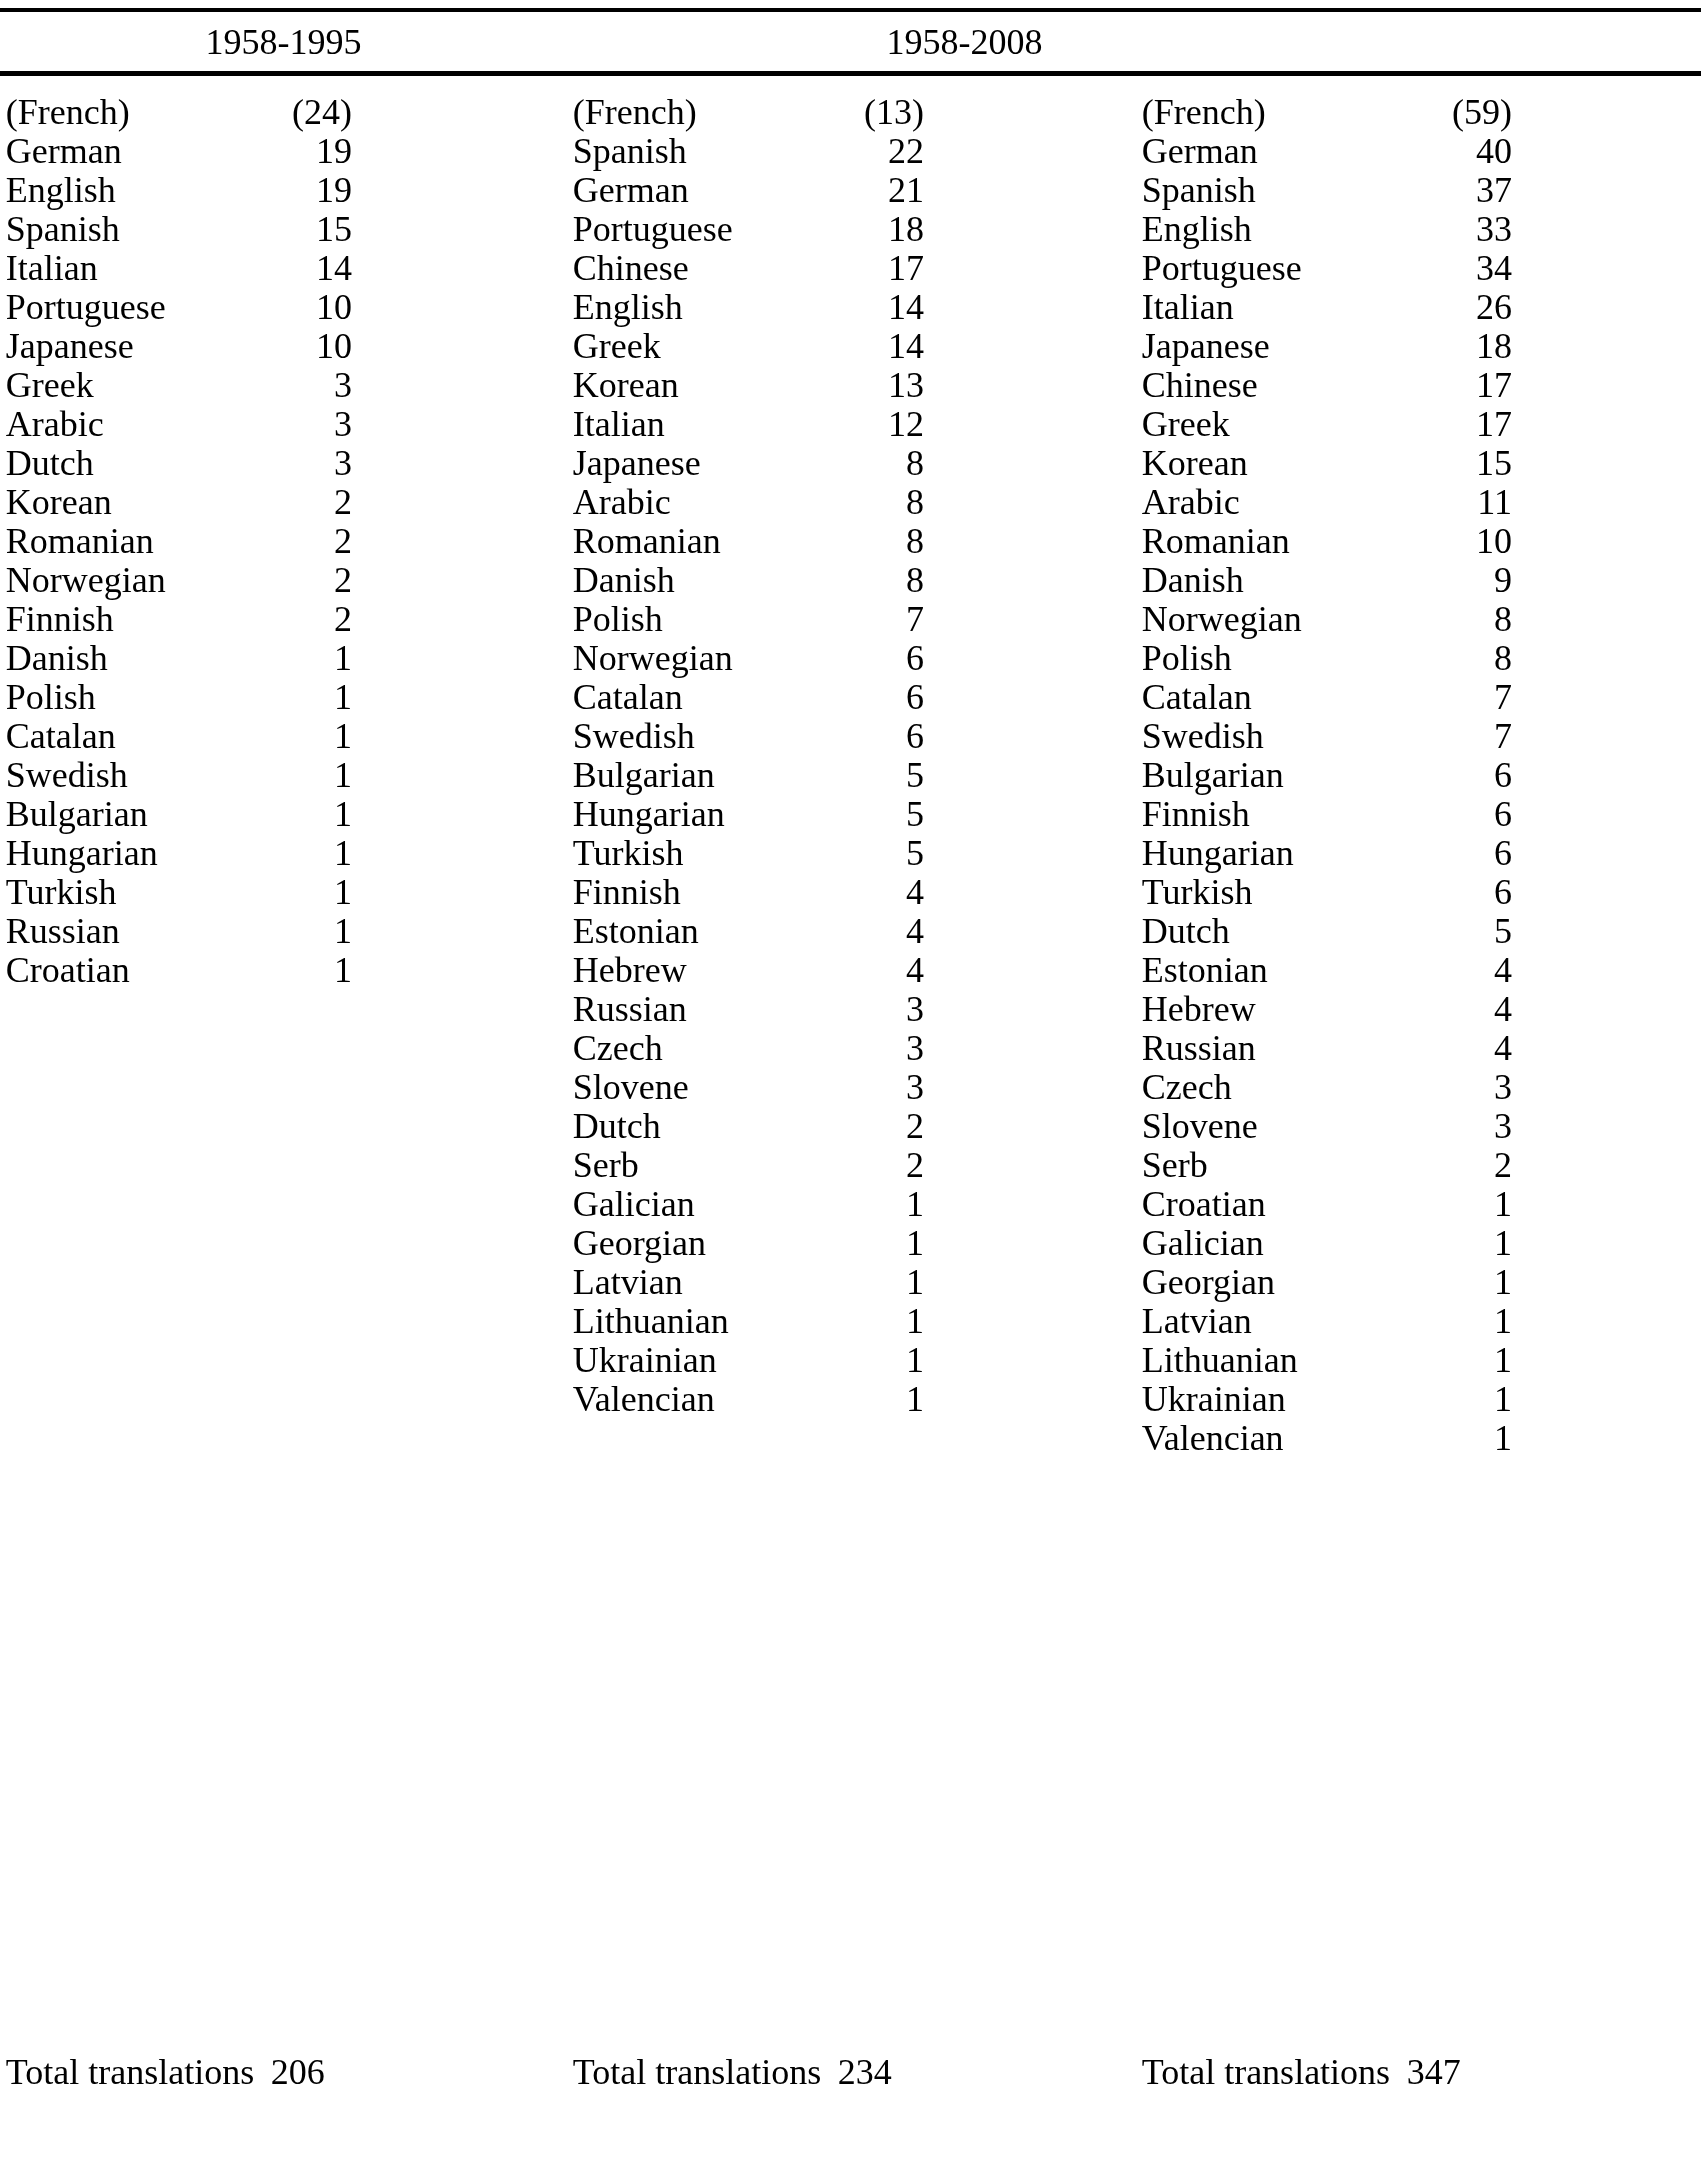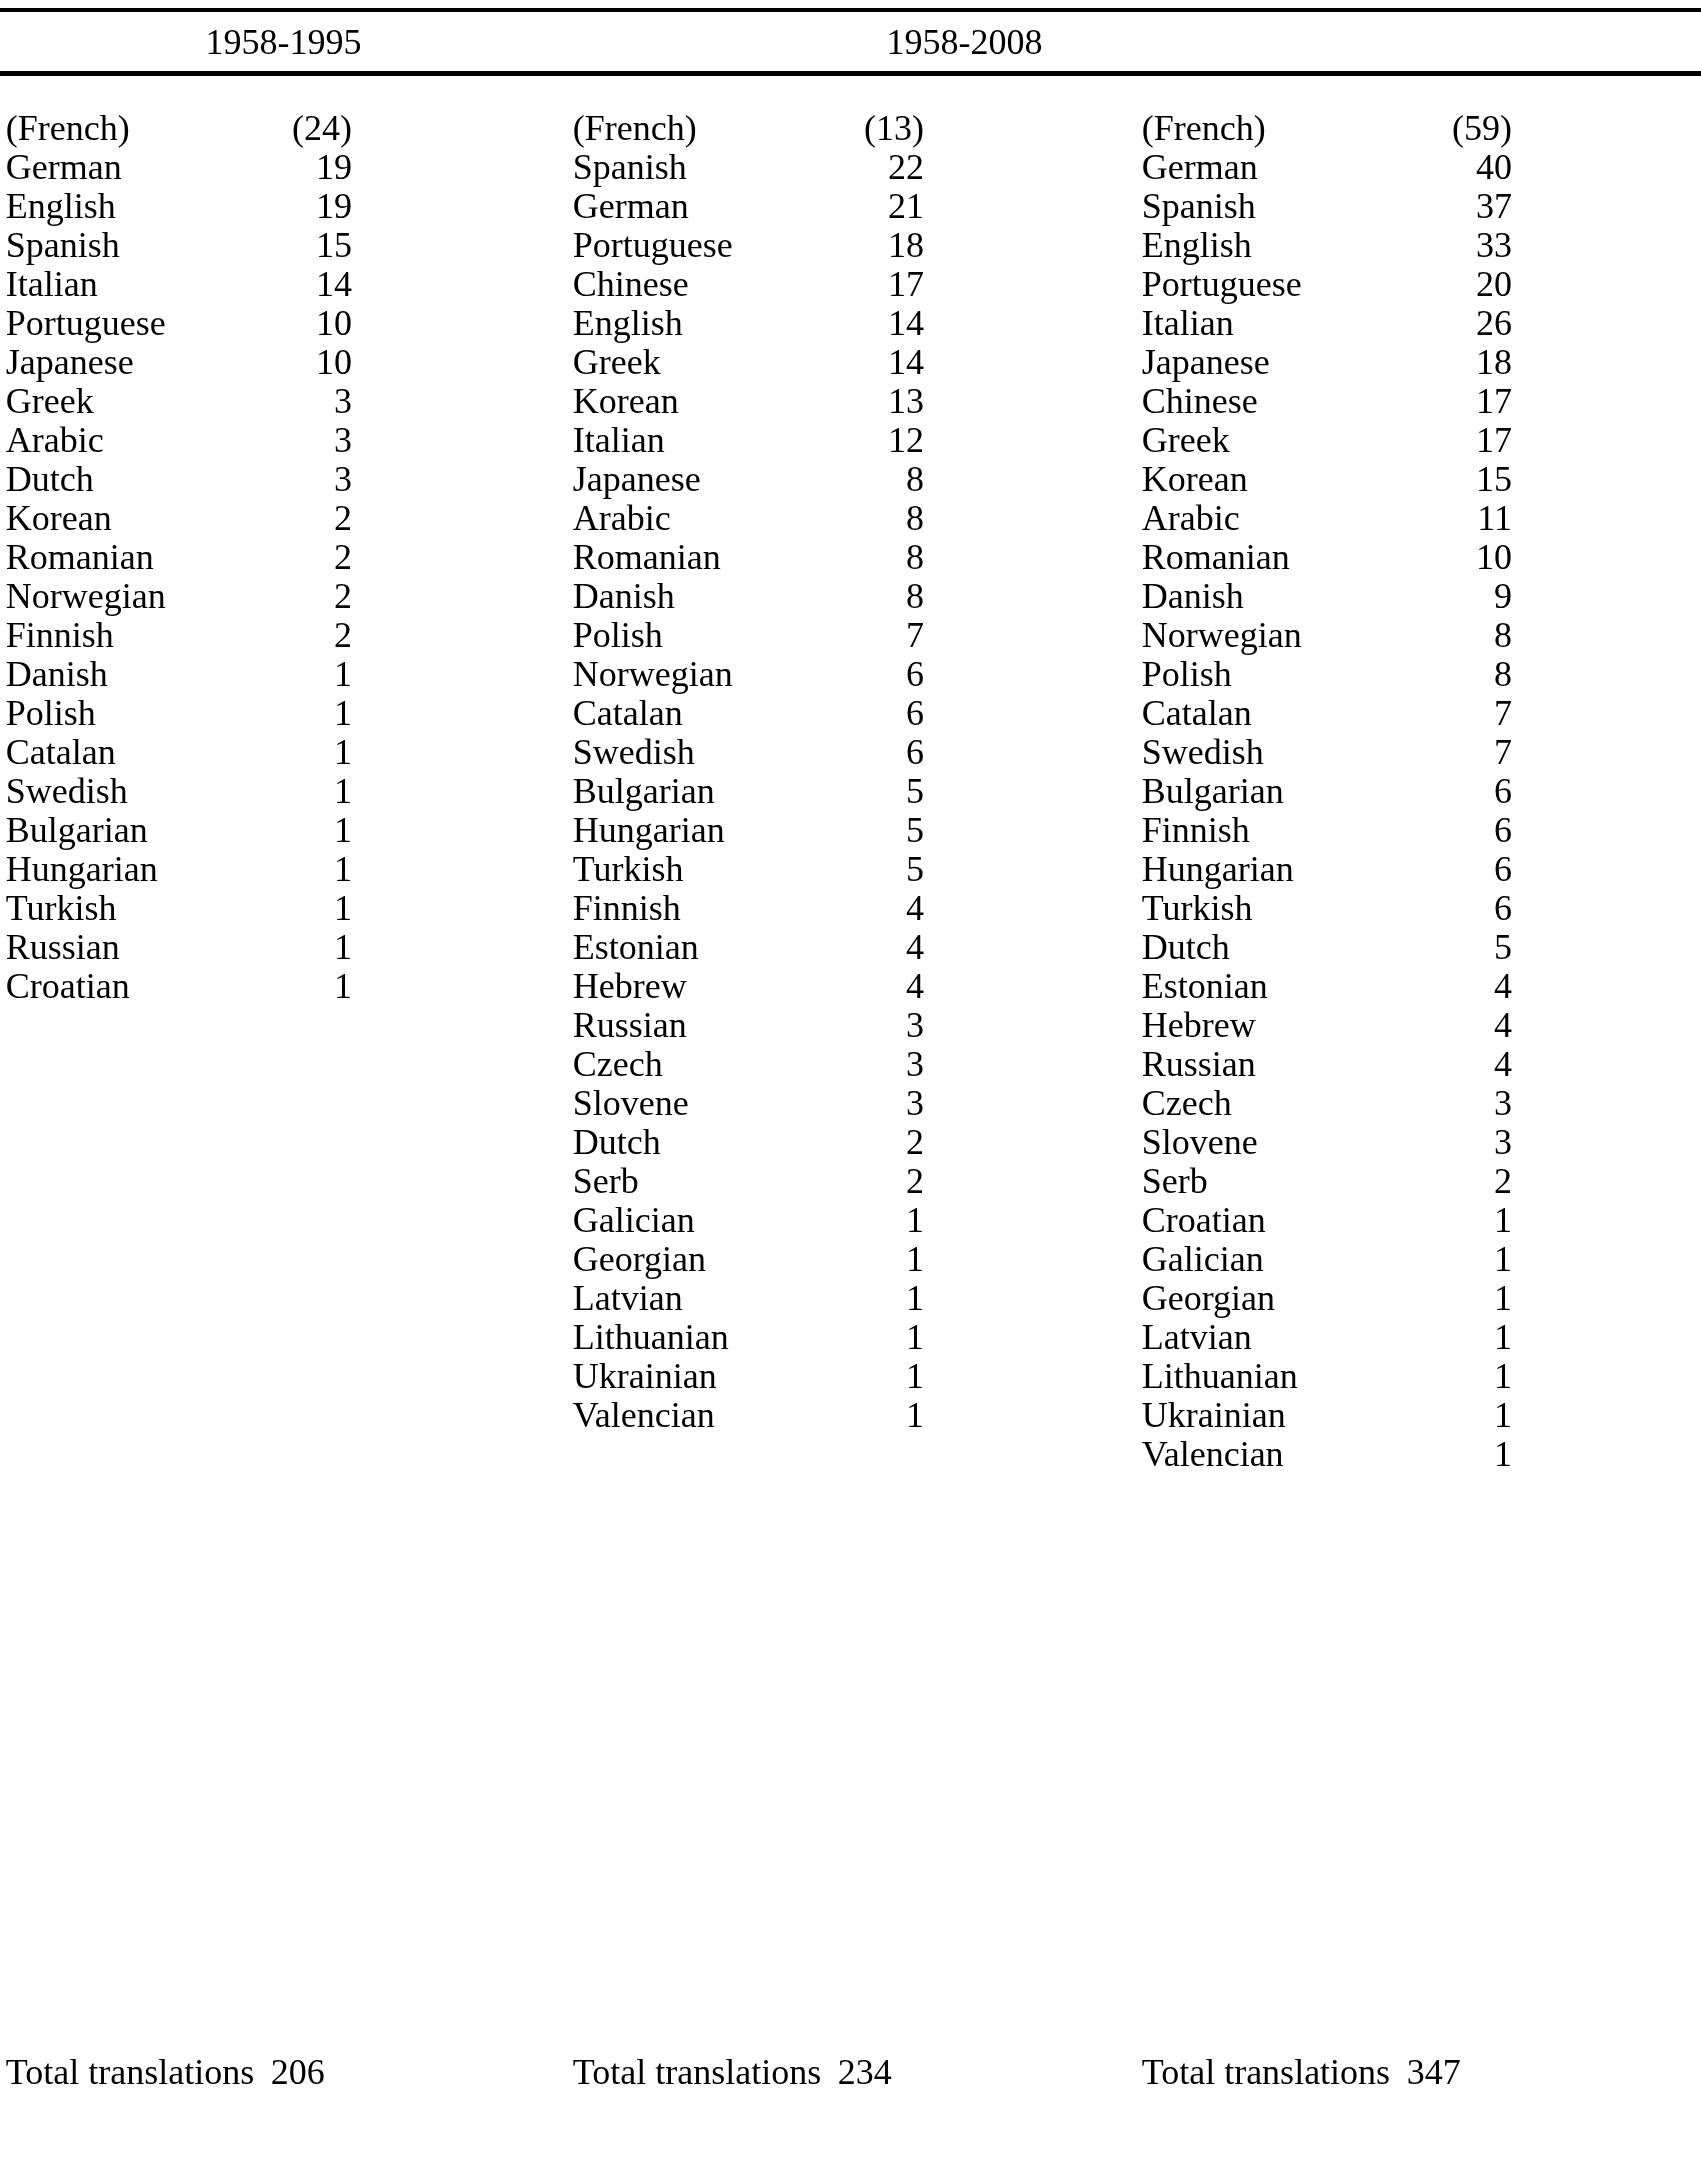--- a/index.html
+++ b/index.html
@@ -59,21 +59,20 @@
     position: absolute;
     top: 93px;
     left: 0;
     width: 1701px;
     display: flex;
   }
   .col-group {
     flex: 0 0 567px;
     width: 567px;
     box-sizing: border-box;
-    margin-top: 16px;
   }
   .col-group.g1 { padding-left: 5.8px;    padding-right: 215px; }
   .col-group.g2 { padding-left: 5.8px;    padding-right: 210px; }
   .col-group.g3 { padding-left: 7.7px;    padding-right: 189px; }
 
   .data-row {
     display: flex;
     align-items: baseline;
     height: 39px;
     font-size: 36px;
@@ -384,21 +383,21 @@
         <div class="data-row">
           <span class="lang-name">Spanish</span>
           <span class="lang-count">37</span>
         </div>
         <div class="data-row">
           <span class="lang-name">English</span>
           <span class="lang-count">33</span>
         </div>
         <div class="data-row">
           <span class="lang-name">Portuguese</span>
-          <span class="lang-count">20</span>
+          <span class="lang-count">34</span>
         </div>
         <div class="data-row">
           <span class="lang-name">Italian</span>
           <span class="lang-count">26</span>
         </div>
         <div class="data-row">
           <span class="lang-name">Japanese</span>
           <span class="lang-count">18</span>
         </div>
         <div class="data-row">

